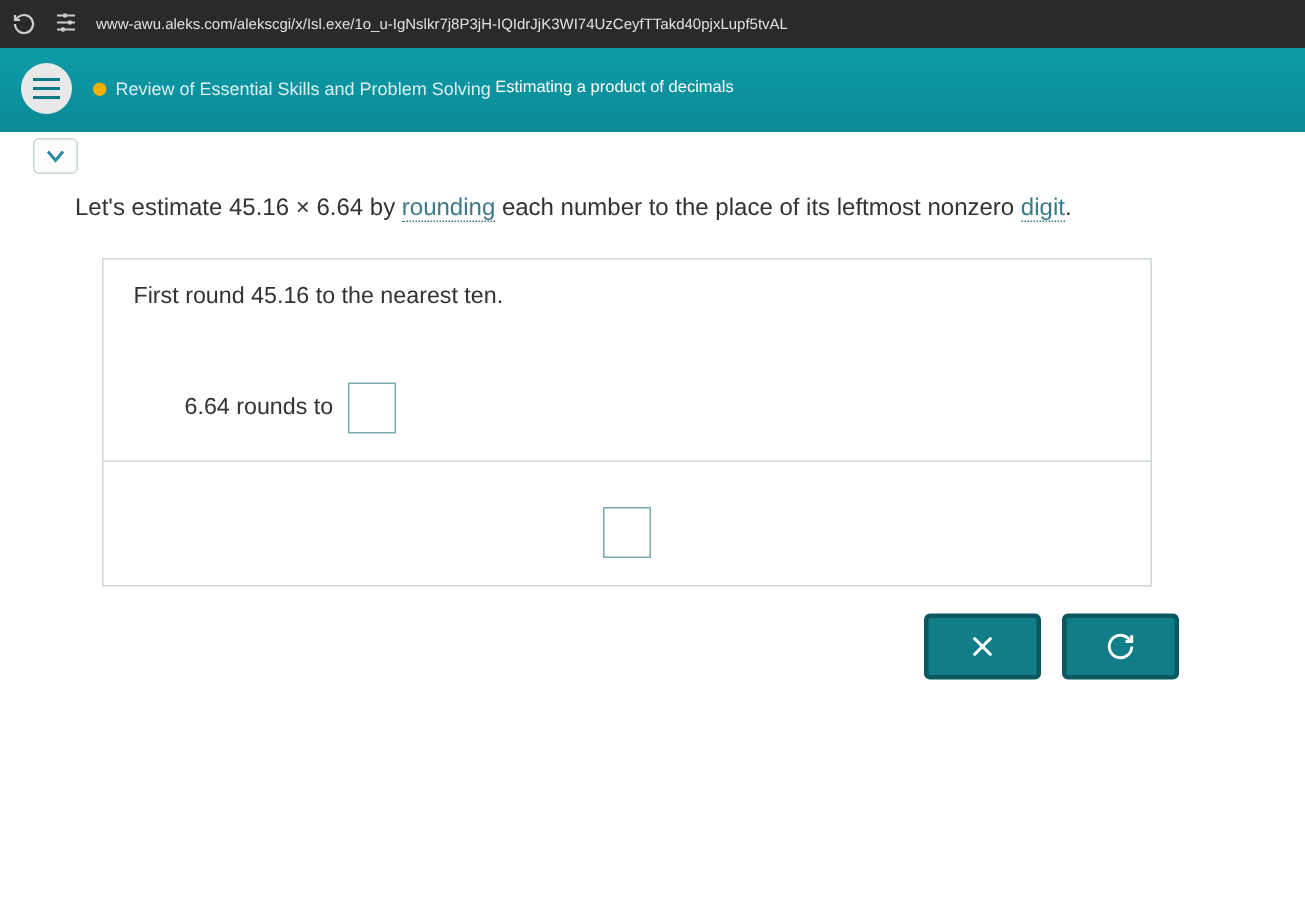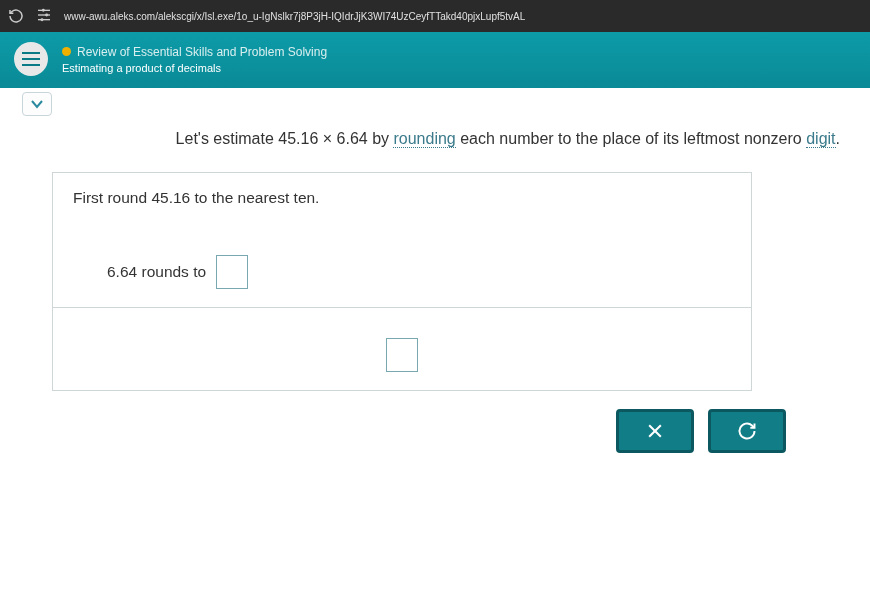--- a/index.html
+++ b/index.html
@@ -37,48 +37,47 @@
       display: flex;
       flex-direction: column;
       justify-content: center;
       align-items: center;
       gap: 4px;
       flex-shrink: 0;
     }
     .hamburger span {
       width: 18px; height: 2px; background: #0a7a86;
     }
-    .header-text { display: flex; flex-direction: column; gap: 3px; justify-content: flex-end; }
+    .header-text { display: flex; flex-direction: row; gap: 3px; justify-content: flex-end; }
     .breadcrumb { font-size: 12px; color: #d9efef; display: flex; align-items: center; gap: 6px; }
     .status-dot { width: 9px; height: 9px; border-radius: 50%; background: #f0b000; display: inline-block; }
     .title { font-size: 11px; font-weight: 500; color: #fff; }
     .chevron-row { padding: 4px 0 0 22px; }
     .chevron {
       width: 30px; height: 24px;
       border: 1px solid #c9d6d9;
       border-radius: 4px;
       background: #fdfdfd;
       display: flex; align-items: center; justify-content: center;
     }
     .chevron svg { display: block; }
     .content {
       padding: 14px 30px 20px 50px;
       color: #333;
     }
     .prompt {
       font-size: 16px;
       color: #333;
       margin-bottom: 24px;
-      text-align: right;
     }
     .prompt .link { color: #3a7a8a; border-bottom: 1px dotted #3a7a8a; }
     .card {
       border: 1px solid #cfd6d8;
       width: 700px;
-      margin-left: 2px;
+      margin-left: 18px;
       background: #fff;
     }
     .section {
       padding: 16px 20px 18px 20px;
       font-size: 15.5px;
       color: #333;
     }
     .divider { border-top: 1px solid #cfd6d8; }
     .round-line {
       display: flex;

